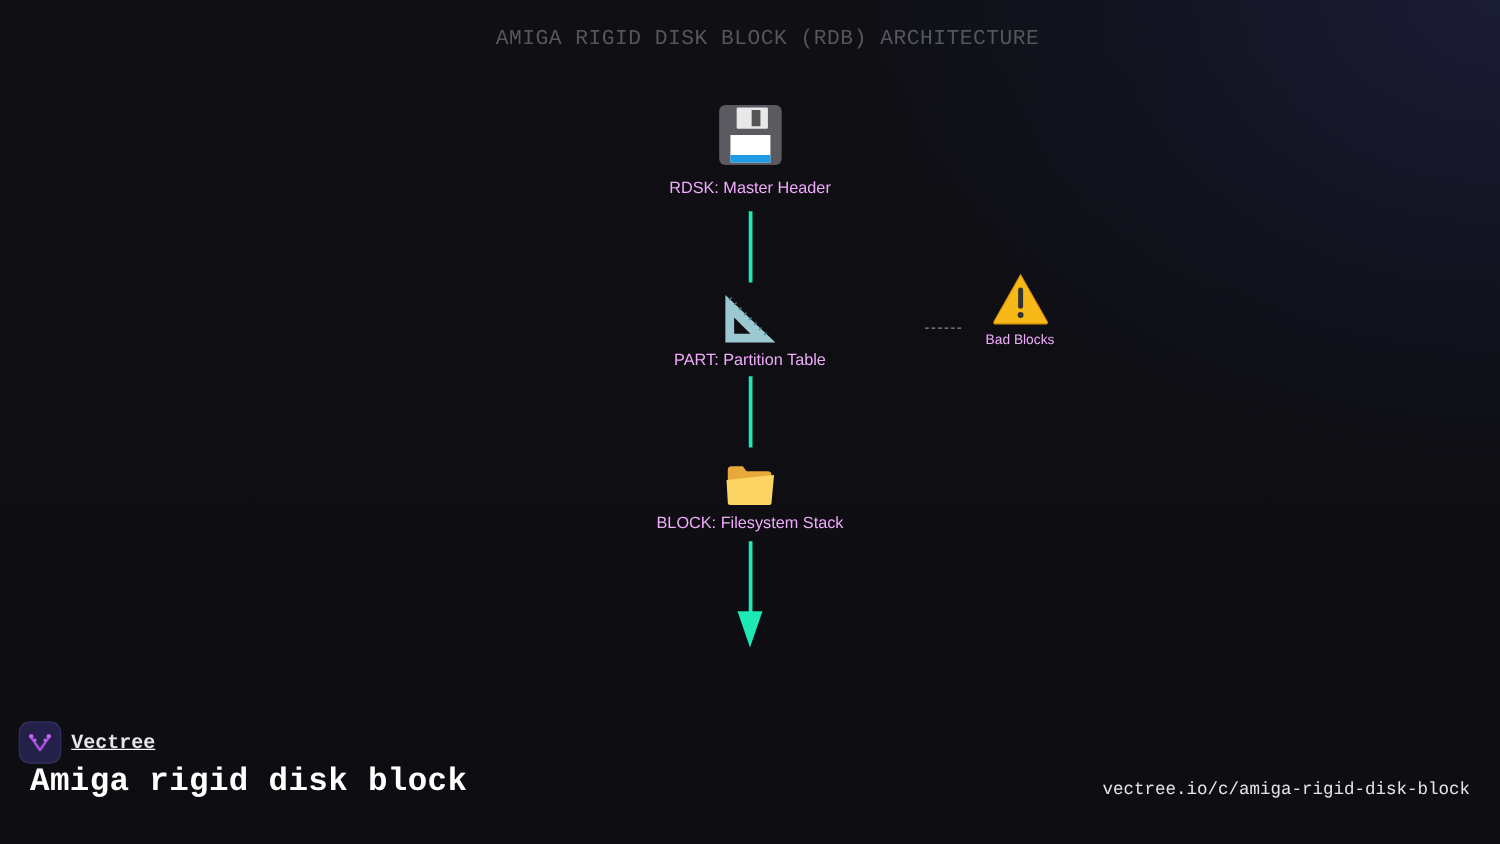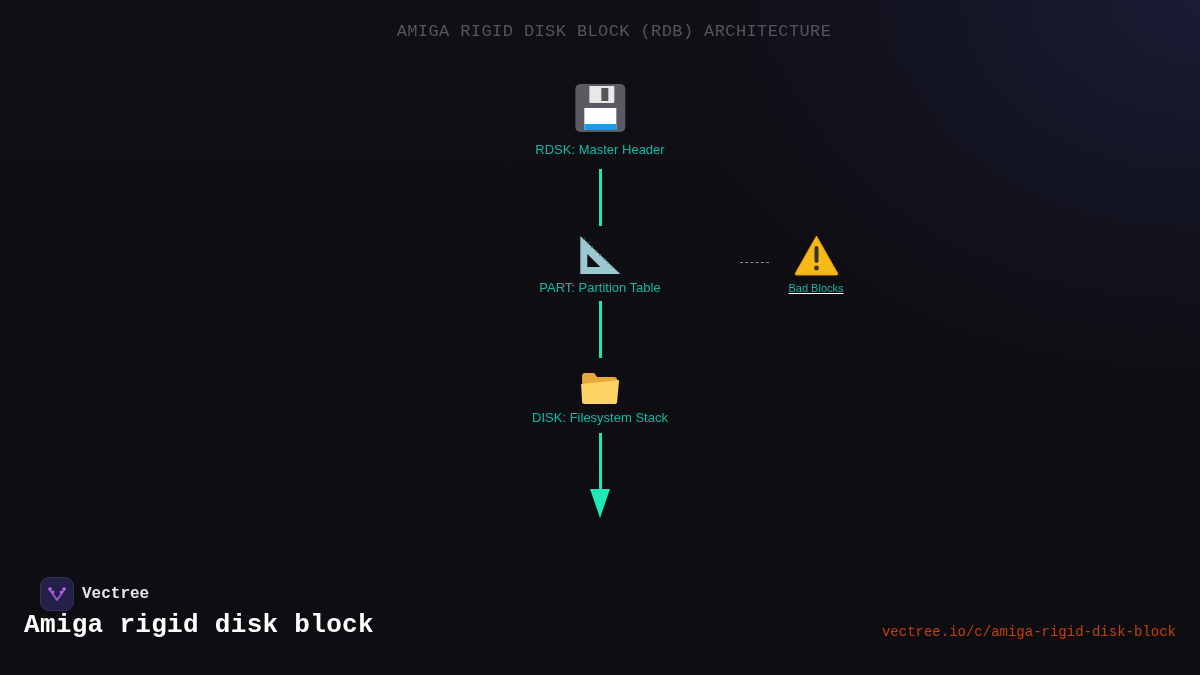--- a/index.html
+++ b/index.html
@@ -28,21 +28,21 @@
     .node {
       position: absolute;
       display: flex; flex-direction: column; align-items: center;
       transform: translateX(-50%);
     }
     .node .icon {
       line-height: 1;
       font-family: "DejaVu Sans", sans-serif;
     }
     .node .label {
-      color: #14b8a6;
+      color: #f0abfc;
       font-size: 13px;
       white-space: nowrap;
       margin-top: 8px;
     }
     .node.small .label { font-size: 11px; margin-top: 6px; }
     .edge {
       position: absolute;
       width: 3px;
       background: #1de9b6;
       left: 598.5px;
@@ -75,43 +75,43 @@
     }
     .floppy .labelarea {
       position: absolute; left: 9px; top: 24px; width: 32px; height: 22px;
       background: #ffffff;
       border-bottom: 6px solid #1e9be4;
     }
     .set-square { width: 44px; height: 42px; }
     .warning { width: 46px; height: 42px; }
     .folder { width: 40px; height: 36px; }
     .footer-brand {
-      position: absolute; left: 40px; top: 577px;
-      display: flex; align-items: center; gap: 8px;
+      position: absolute; left: 15px; top: 577px;
+      display: flex; align-items: center; gap: 8px; text-decoration: underline;
     }
     .logo {
       width: 34px; height: 34px; border-radius: 9px;
       background: #23214a;
       border: 1px solid #34305e;
       display: flex; align-items: center; justify-content: center;
     }
     .brand-name {
       font-family: "Liberation Mono", monospace;
       font-weight: bold; font-size: 16px; color: #e6e6e6;
     }
     .page-title {
       position: absolute; left: 24px; top: 610px;
       font-family: "Liberation Mono", monospace;
       font-weight: bold; font-size: 26px; color: #ffffff;
       letter-spacing: 0.3px;
     }
     .page-url {
       position: absolute; right: 24px; top: 624px;
       font-family: "Liberation Mono", monospace;
-      font-size: 14px; color: #c2410c; margin-left: 22px;
+      font-size: 14px; color: #e5e5e5; margin-left: 22px;
     }
   </style>
 </head>
 <body>
 
 <div class="bg-glow"></div>
 
 <div class="diagram-title">AMIGA RIGID DISK BLOCK (RDB) ARCHITECTURE</div>
 
 <div class="node" style="left:600px; top:84px;">
@@ -137,37 +137,37 @@
         <line x1="25" y1="26" x2="27" y2="24"></line>
       <line x1="29" y1="30" x2="31" y2="28"></line>
         <line x1="33" y1="34" x2="35" y2="32"></line>
     </g>
   </svg>
   <div class="label" style="margin-top:4px;">PART: Partition Table</div>
 </div>
 
 <div class="dashed-link"></div>
 
-<div class="node small" style="left:816px; top:234px;text-decoration:underline;">
+<div class="node small" style="left:816px; top:218px;">
   <svg class="warning icon" viewBox="0 0 46 42">
     <path d="M23 2 L44 39 Q45 41 43 41 L3 41 Q1 41 2 39 Z" fill="#f7b917" stroke="#e59b0b" stroke-width="1"></path>
     <rect x="21" y="12" width="4" height="17" rx="2" fill="#333"></rect>
     <circle cx="23" cy="34" r="2.4" fill="#333"></circle>
   </svg>
   <div class="label">Bad Blocks</div>
 </div>
 
 <div class="edge" style="top:301px; height:57px;"></div>
 
 <div class="node" style="left:600px; top:370px;">
   <svg class="folder icon" viewBox="0 0 40 36">
     <path d="M2 6 Q2 3 5 3 L14 3 L17 7 L34 7 Q37 7 37 10 L37 14 L2 14 Z" fill="#e9a93a"></path>
     <path d="M1 14 L39 10 L37 32 Q37 34 35 34 L4 34 Q2 34 2 32 Z" fill="#fcd463"></path>
   </svg>
-  <div class="label" style="margin-top:4px;">DISK: Filesystem Stack</div>
+  <div class="label" style="margin-top:4px;">BLOCK: Filesystem Stack</div>
 </div>
 
 <div class="edge" style="top:433px; height:60px;"></div>
 <div class="arrowhead"></div>
 
 <div class="footer-brand">
   <div class="logo">
     <svg width="20" height="18" viewBox="0 0 20 18">
       <path d="M3 5 L10 15 L17 5" fill="none" stroke="#a64fd8" stroke-width="2" stroke-linejoin="round"></path>
       <circle cx="3" cy="4" r="1.8" fill="#c065f0"></circle>

